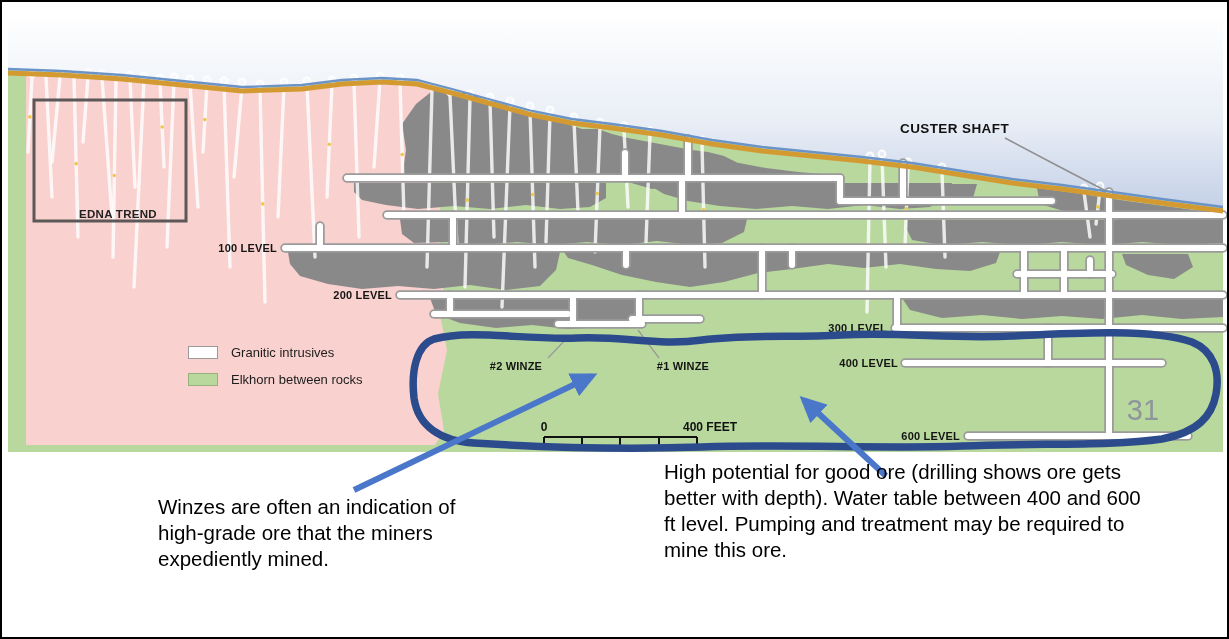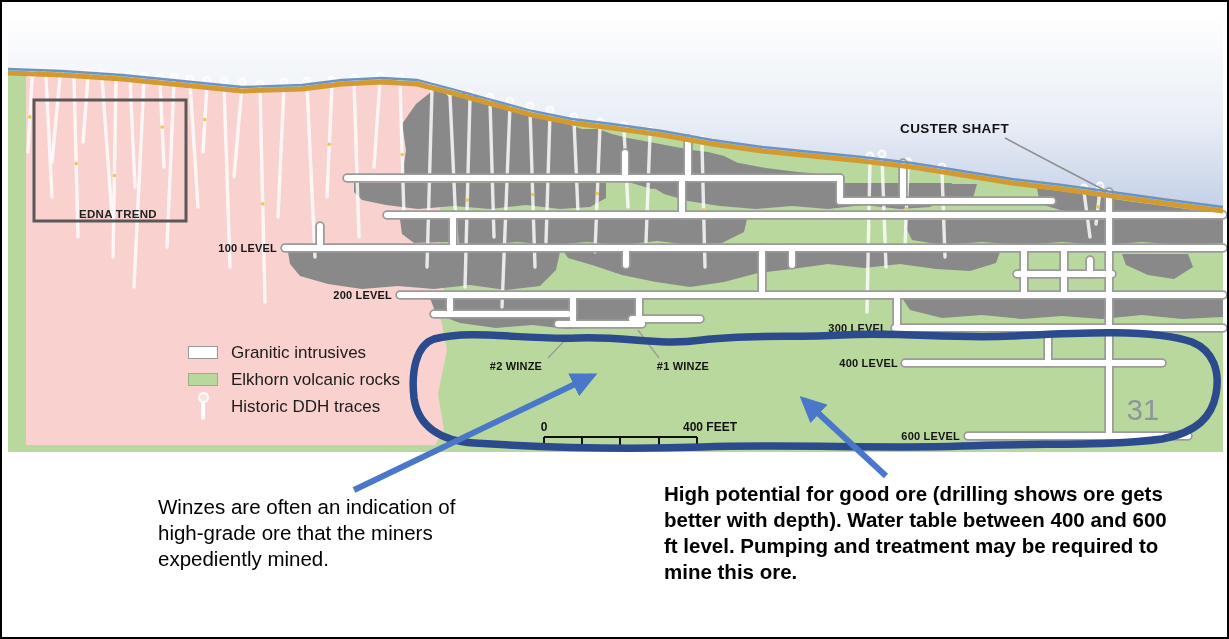--- a/index.html
+++ b/index.html
@@ -18,21 +18,21 @@
   .annotation{position:absolute;white-space:pre-line;font-size:20.5px;line-height:26px;color:#000;}
   .legend{position:absolute;left:186px;top:337px;}
   .legend-row{display:flex;align-items:center;height:27px;}
   .swatch{width:30px;height:13px;margin-right:13px;box-sizing:border-box;flex:none;position:relative;}
   .swatch.white{background:#fff;border:1px solid #999;}
   .swatch.green{background:var(--volcanic-green);border:1px solid #96b17c;}
   .swatch.gray{background:var(--stope-gray);border:1px solid #6f6f6f;}
   .swatch.ddh{background:none;border:none;}
   .ddh-head{position:absolute;left:10px;top:-8px;width:7px;height:7px;border:2px solid #fff;border-radius:50%;background:rgba(255,255,255,.35);}
   .ddh-tail{position:absolute;left:13px;top:1px;width:4px;height:19px;background:#fff;border-radius:2px;}
-  .legend-label{font-size:17px;color:#1c1c1c;}
+  .legend-label{font-size:13px;color:#1c1c1c;}
 </style>
 </head>
 <body>
 
 <div class="frame">
   <svg class="map-svg" width="1225" height="635" viewBox="0 0 1225 635">
     <defs>
       <linearGradient id="skyGrad" x1="0" y1="0" x2="0" y2="1">
         <stop offset="0" stop-color="#ffffff"></stop>
         <stop offset="0.55" stop-color="#e9eef6"></stop>
@@ -275,31 +275,24 @@
     </g>
   </svg>
 
   <div class="legend">
     <div class="legend-row">
       <span class="swatch white"></span>
       <span class="legend-label">Granitic intrusives</span>
     </div>
     <div class="legend-row">
       <span class="swatch green"></span>
-      <span class="legend-label">Elkhorn volcanic rocks</span>
-    </div>
-    <div class="legend-row">
-      <span class="swatch ddh">
-          <span class="ddh-head"></span>
-          <span class="ddh-tail"></span>
-        </span>
-      <span class="legend-label">Historic DDH traces</span>
+      <span class="legend-label">Elkhorn between rocks</span>
     </div>
   </div>
 
   <div class="annotation" style="left:156px;top:492px;width:360px;">Winzes are often an indication of
 high-grade ore that the miners
 expediently mined.</div>
-  <div class="annotation" style="left:662px;top:479px;width:540px;font-weight:bold;">High potential for good ore (drilling shows ore gets
+  <div class="annotation" style="left:662px;top:457px;width:540px;">High potential for good ore (drilling shows ore gets
 better with depth). Water table between 400 and 600
 ft level. Pumping and treatment may be required to
 mine this ore.</div>
 </div>
 
 </body></html>

